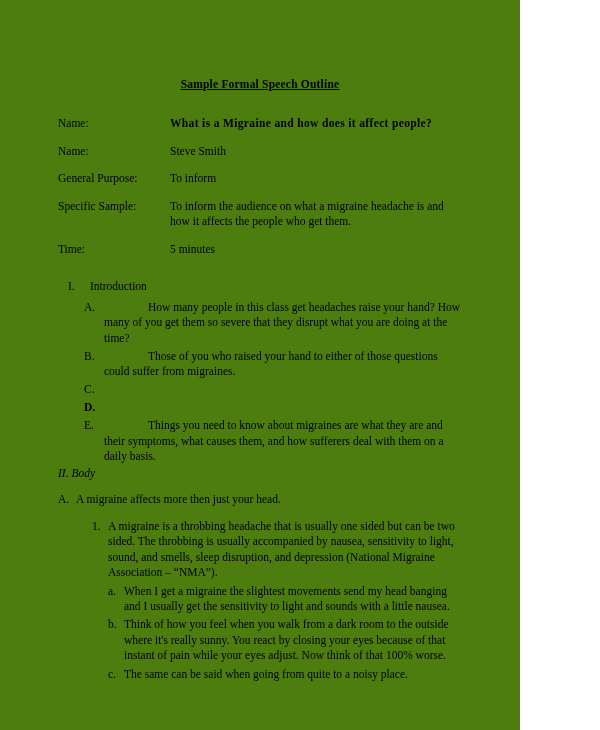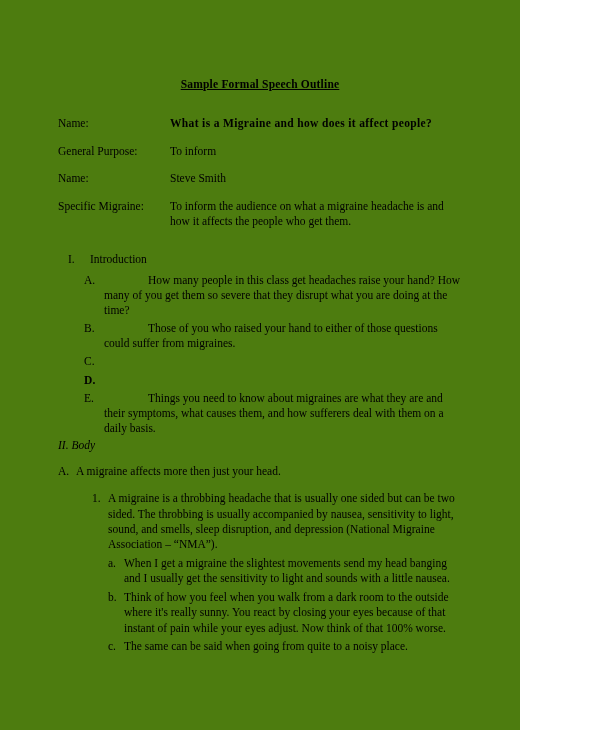--- a/index.html
+++ b/index.html
@@ -133,30 +133,34 @@
 
   <div class="doc-title">Sample Formal Speech Outline</div>
 
   <table class="meta-table">
     <tbody>
       <tr>
         <td class="meta-label">Name:</td>
         <td class="meta-value meta-value-bold">What is a Migraine and how does it affect people?</td>
       </tr>
       <tr>
+        <td class="meta-label">Name:</td>
+        <td class="meta-value">Steve Smith</td>
+      </tr>
+      <tr>
         <td class="meta-label">General Purpose:</td>
         <td class="meta-value">To inform</td>
       </tr>
       <tr>
-        <td class="meta-label">Name:</td>
-        <td class="meta-value">Steve Smith</td>
-      </tr>
-      <tr>
-        <td class="meta-label">Specific Migraine:</td>
+        <td class="meta-label">Specific Sample:</td>
         <td class="meta-value">To inform the audience on what a migraine headache is and how it affects the people who get them.</td>
+      </tr>
+      <tr>
+        <td class="meta-label">Time:</td>
+        <td class="meta-value">5 minutes</td>
       </tr>
     </tbody>
   </table>
 
   <div class="section-head roman-head">
     <span class="marker">I.</span><span>Introduction</span>
   </div>
 
   <div class="lvl-a">
     <span class="marker">A.</span><span class="gap"></span><span>How many people in this class get headaches raise your hand? How many of you get them so severe that they disrupt what you are doing at the time?</span>

